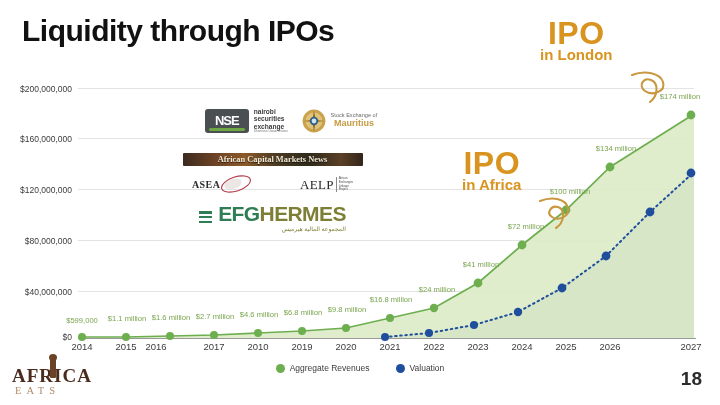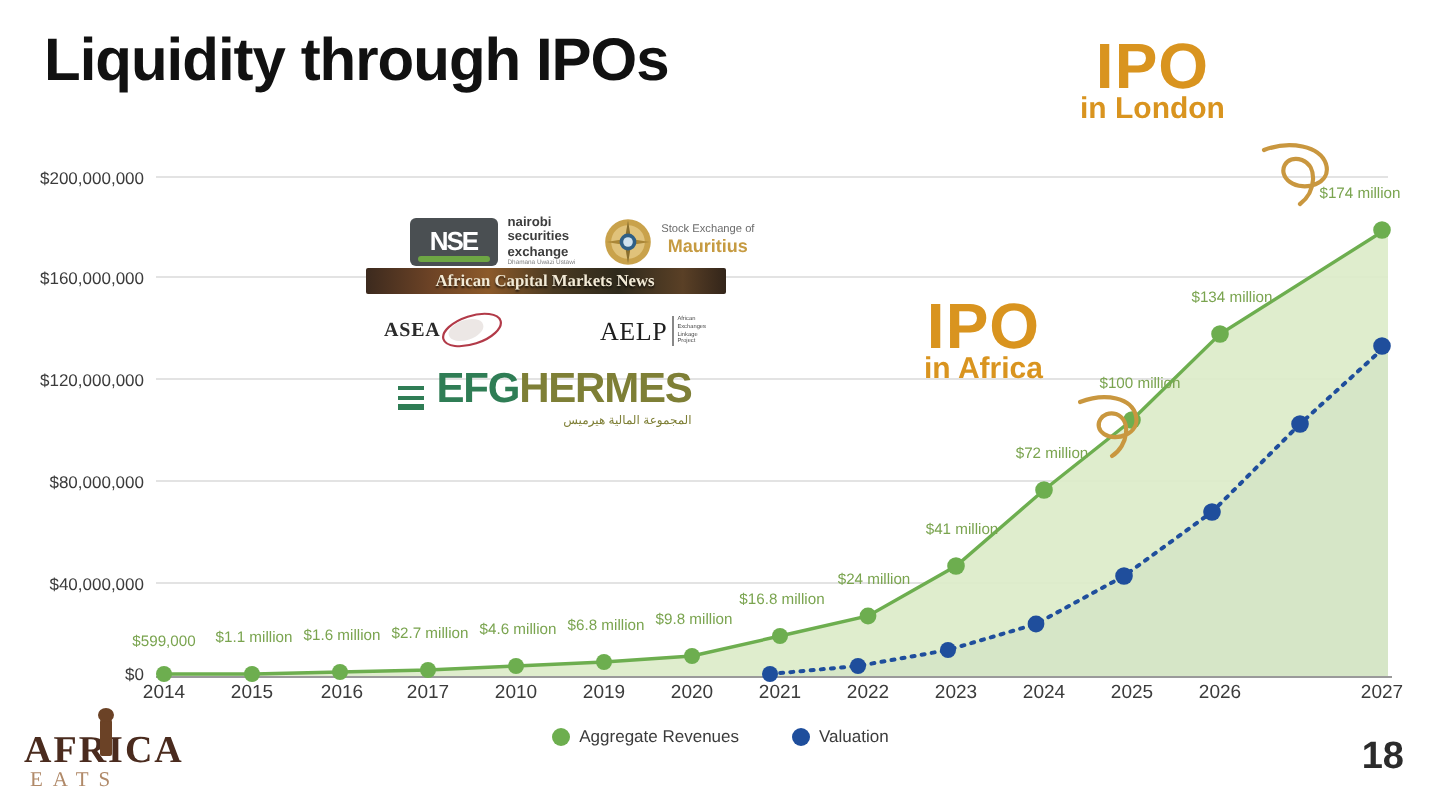--- a/index.html
+++ b/index.html
@@ -68,21 +68,21 @@
   .nse-sub{font-size:3.2px;color:#7d7d7d;font-weight:normal;}
 
   .compass{
     width:24px;height:24px;position:relative;
   }
   .mau-words{line-height:1.05;}
   .mau-top{font-size:5.6px;color:#6b6b6b;}
   .mau-name{font-size:9px;color:#C69B42;font-weight:bold;text-align:center;}
 
   .acmn{
-    margin-top:0;width:180px;height:13px;margin-left:auto;margin-right:auto;
+    margin-top:19px;width:180px;height:13px;margin-left:auto;margin-right:auto;
     background:linear-gradient(90deg,#3c2a1e 0%,#6d4326 18%,#8c5a2a 34%,#4a3a22 52%,#2f2a1c 70%,#5a4026 88%,#33251a 100%);
     display:flex;align-items:center;justify-content:center;
     border-radius:1px;
   }
   .acmn span{
     font-family:"Liberation Serif",serif;font-weight:bold;font-size:8.4px;color:#f2ead6;
     text-shadow:0 1px 1px rgba(0,0,0,.7);white-space:nowrap;
   }
 
   .row2{margin-top:9px;display:flex;align-items:center;justify-content:center;gap:38px;}
@@ -219,21 +219,21 @@
     <div class="dlabel" style="left:481px;top:260px;">$41 million</div>
     <div class="dlabel" style="left:526px;top:222px;">$72 million</div>
     <div class="dlabel" style="left:570px;top:187px;">$100 million</div>
     <div class="dlabel" style="left:616px;top:144px;">$134 million</div>
     <div class="dlabel" style="left:680px;top:92px;">$174 million</div>
   </div>
 
   <div>
     <div class="xlab" style="left:57px;top:341px;">2014</div>
     <div class="xlab" style="left:101px;top:341px;">2015</div>
-    <div class="xlab" style="left:146px;top:341px;">2016</div>
+    <div class="xlab" style="left:131px;top:341px;">2016</div>
     <div class="xlab" style="left:189px;top:341px;">2017</div>
     <div class="xlab" style="left:233px;top:341px;">2010</div>
     <div class="xlab" style="left:277px;top:341px;">2019</div>
     <div class="xlab" style="left:321px;top:341px;">2020</div>
     <div class="xlab" style="left:365px;top:341px;text-align:center;">2021</div>
     <div class="xlab" style="left:409px;top:341px;">2022</div>
     <div class="xlab" style="left:453px;top:341px;">2023</div>
     <div class="xlab" style="left:497px;top:341px;">2024</div>
     <div class="xlab" style="left:541px;top:341px;">2025</div>
     <div class="xlab" style="left:585px;top:341px;">2026</div>

